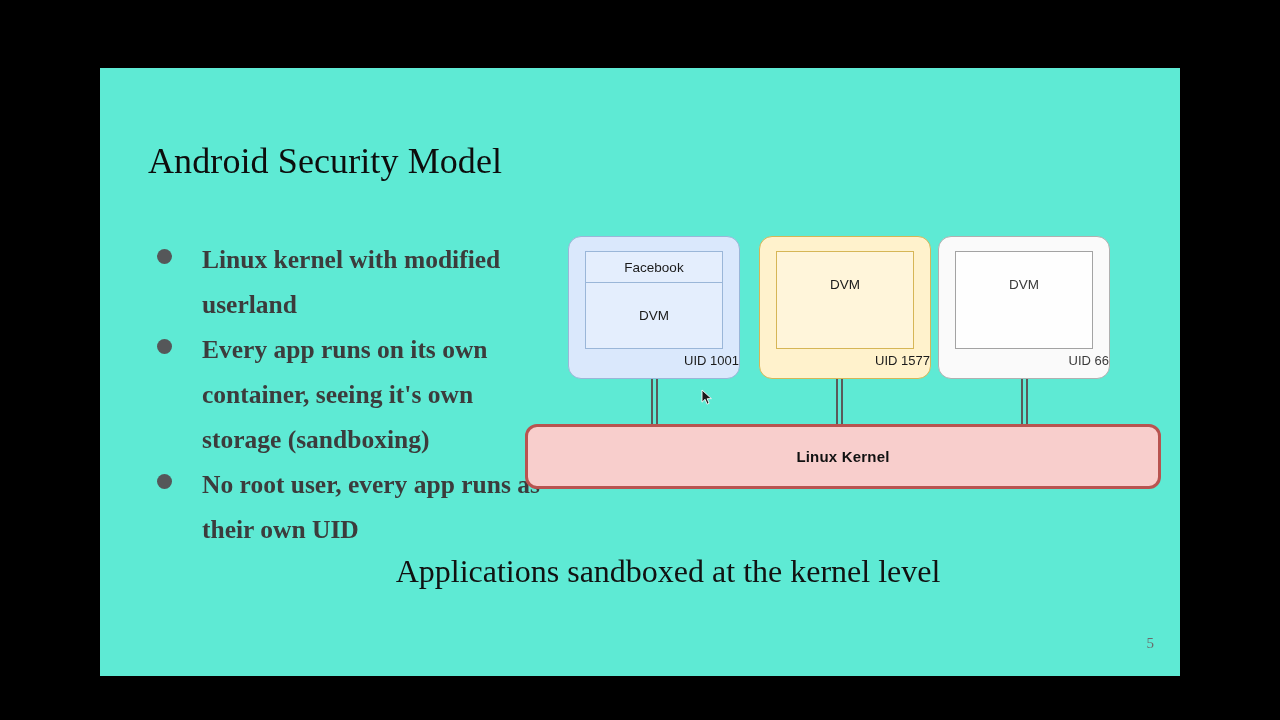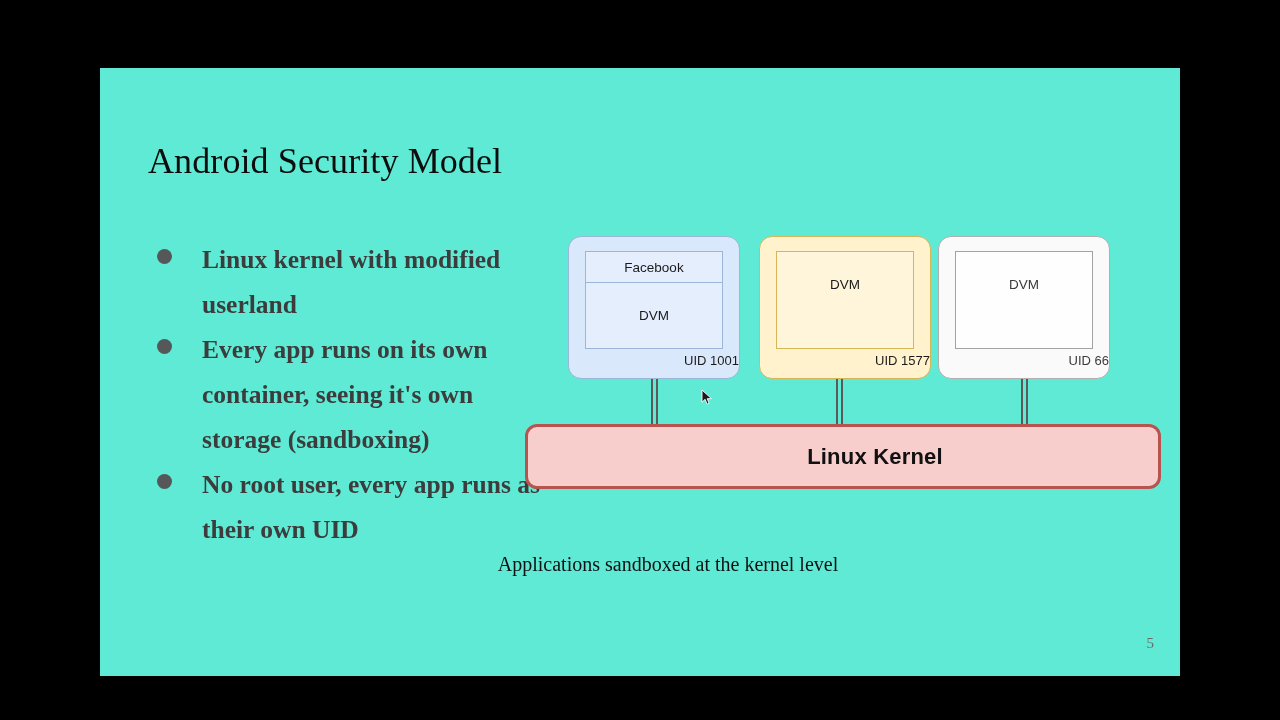--- a/index.html
+++ b/index.html
@@ -176,37 +176,36 @@
     border: 3.2px solid #b85450;
     border-radius: 12px;
   }
   #kernel-label {
     width: 100%;
     height: 100%;
     display: flex;
     align-items: center;
     justify-content: center;
     font-family: "Liberation Sans", sans-serif;
-    font-size: 22px;
+    font-size: 15px;
     font-weight: bold;
     color: #111111;
     letter-spacing: 0.2px;
-    padding-left: 32px;
   }
 
   #diagram-caption {
     position: absolute;
     left: 0;
     top: 485px;
     width: 1080px;
     padding-left: 56px;
     box-sizing: border-box;
     text-align: center;
     font-family: "Liberation Serif", serif;
-    font-size: 20px;
+    font-size: 32px;
     color: #111111;
   }
 
   #page-number {
     position: absolute;
     right: 26px;
     bottom: 24px;
     font-family: "Liberation Serif", serif;
     font-size: 15px;
     color: #6b6b6b;

